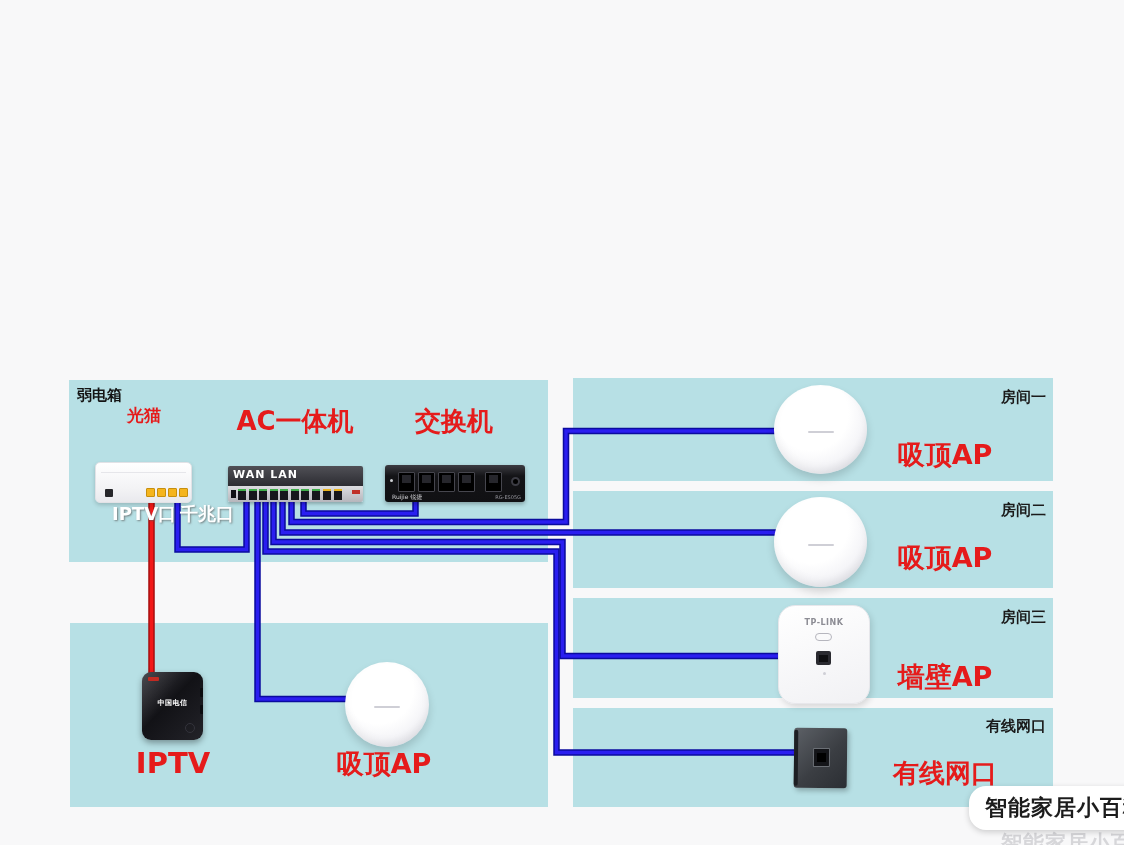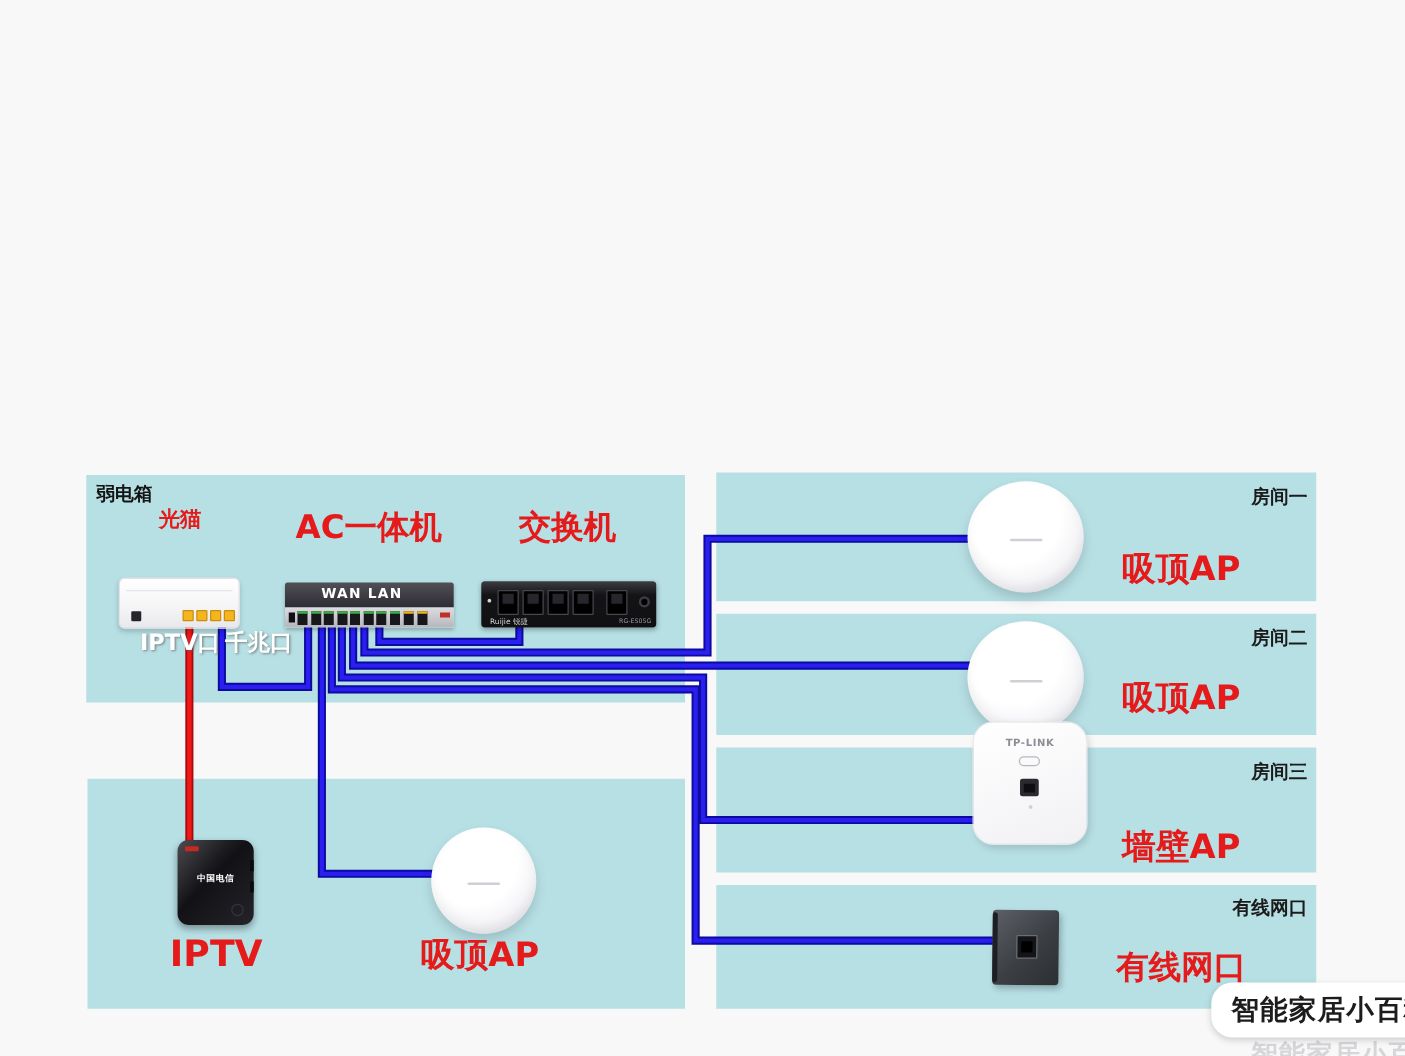--- a/index.html
+++ b/index.html
@@ -56,21 +56,21 @@
     background:linear-gradient(180deg,#ffffff,#f3f3f5 65%,#e9e9ed);
     border:1px solid #e2e2e6;box-shadow:0 2px 4px rgba(0,0,0,.18);}
   .modem-crease{position:absolute;left:5px;right:5px;top:9px;height:1px;background:#e6e6ea;}
   .modem-port-black{position:absolute;left:9px;top:26px;width:8px;height:8px;background:#26262a;border-radius:1px;}
   .yport{position:absolute;top:25px;width:9px;height:9px;background:#f5b51e;border:1px solid #c78f0e;border-radius:1px;}
 
   
   .ac{left:228px;top:466px;width:135px;height:36px;box-shadow:0 2px 3px rgba(0,0,0,.25);}
   .ac-top{position:absolute;left:0;top:0;width:135px;height:20px;
     background:linear-gradient(180deg,#505056,#2c2c32);border-radius:2px 2px 0 0;
-    color:#fff;font-size:11px;font-weight:700;letter-spacing:1px;padding:2px 17px 0 5px;text-align:center;}
+    color:#fff;font-size:11px;font-weight:700;letter-spacing:1px;padding:2px 17px 0 5px;}
   .ac-strip{position:absolute;left:0;top:20px;width:135px;height:16px;
     background:linear-gradient(180deg,#dcdce0,#b6b6bc);border-radius:0 0 2px 2px;}
   .acport{position:absolute;top:3px;width:8px;height:11px;background:#17171c;}
   .acport::before{content:"";position:absolute;left:0;top:0;width:8px;height:2px;background:#3fae4a;}
   .acport.ypt::before{background:#e8b31f;}
   .ac-power{position:absolute;left:3px;top:4px;width:5px;height:8px;background:#101014;}
   .ac-redtag{position:absolute;right:3px;top:4px;width:8px;height:4px;background:#c03028;}
 
   
   .switch{left:385px;top:465px;width:140px;height:37px;border-radius:3px;
@@ -102,21 +102,21 @@
   .ceiling-ap{border-radius:50%;
     background:radial-gradient(circle at 40% 32%,#ffffff 45%,#f5f5f8 65%,#e4e4ea 82%,#d5d5dd 100%);
     box-shadow:0 5px 9px rgba(0,0,0,.15), inset 0 -5px 9px rgba(0,0,0,.05);}
   .ap-room1{left:774px;top:385px;width:93px;height:89px;}
   .ap-room2{left:774px;top:497px;width:93px;height:90px;}
   .ap-media{left:345px;top:662px;width:84px;height:85px;}
   .ap-mark{position:absolute;left:50%;top:52%;width:26px;height:2px;margin-left:-13px;
     background:#cfcfd6;border-radius:1px;}
 
   
-  .wallap{left:778px;top:577px;width:92px;height:99px;border-radius:17px;
+  .wallap{left:778px;top:605px;width:92px;height:99px;border-radius:17px;
     background:linear-gradient(160deg,#ffffff,#f1f1f4);border:1px solid #e7e7eb;
     box-shadow:2px 3px 6px rgba(0,0,0,.13);}
   .wallap-brand{position:absolute;left:0;top:12px;width:100%;text-align:center;
     font-size:8px;font-weight:700;letter-spacing:.5px;color:#8d8d95;}
   .wallap-oval{position:absolute;left:50%;top:27px;width:17px;height:8px;margin-left:-9px;
     border:1.5px solid #b6b6bе;border:1.5px solid #b6b6be;border-radius:5px;}
   .wallap-port{position:absolute;left:50%;top:45px;width:15px;height:14px;margin-left:-8px;
     background:#2a2a30;border-radius:2px;}
   .wallap-port::before{content:"";position:absolute;left:3px;top:4px;width:9px;height:7px;background:#0e0e11;}
   .wallap-dot{position:absolute;left:50%;top:66px;width:3px;height:3px;margin-left:-1px;border-radius:50%;background:#cfcfd6;}

